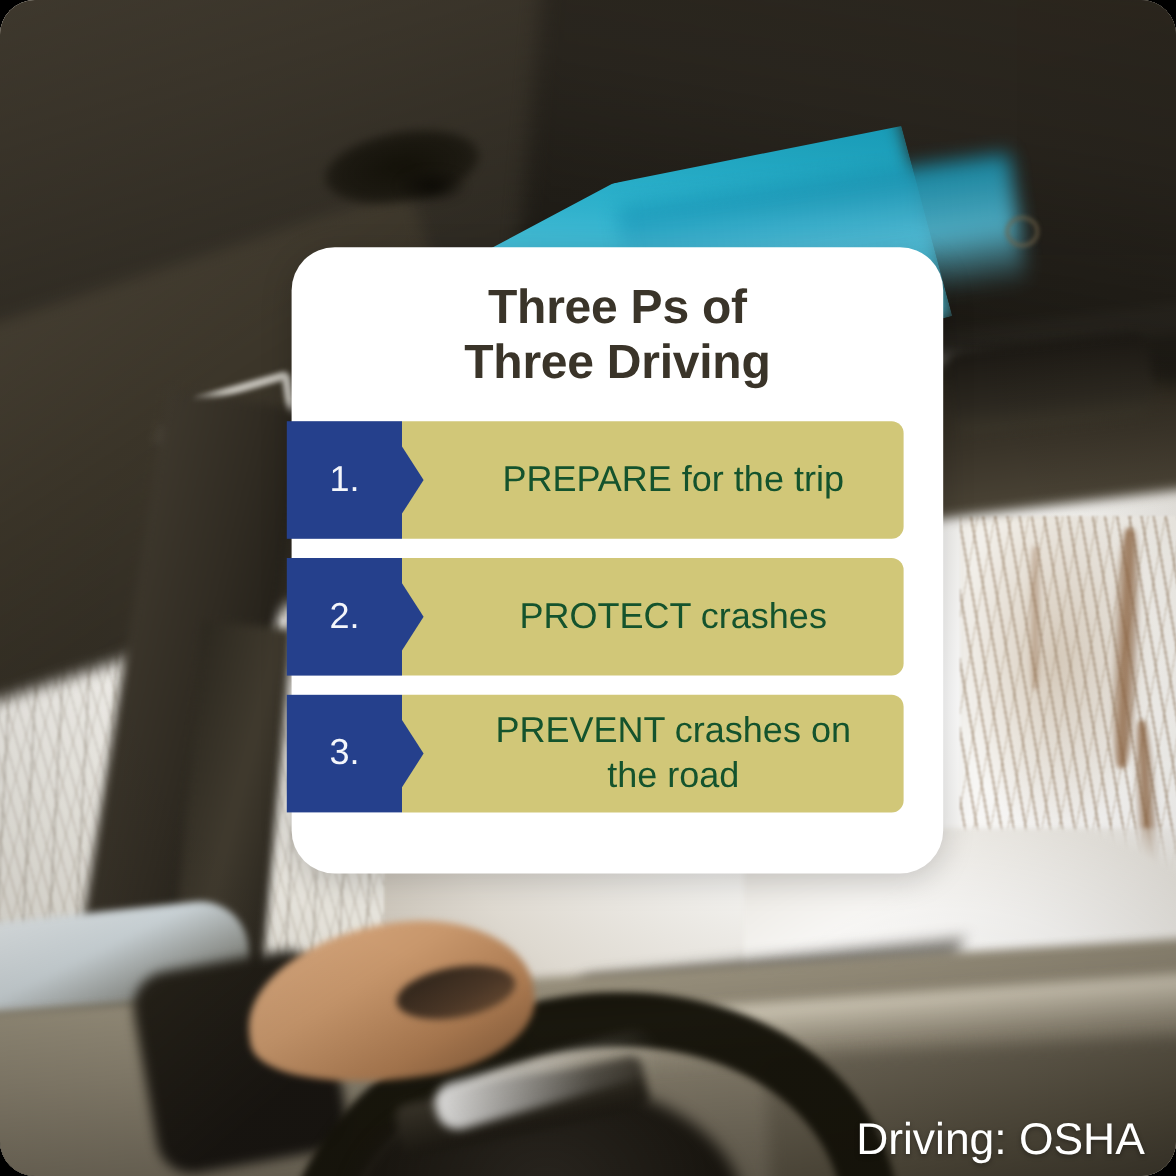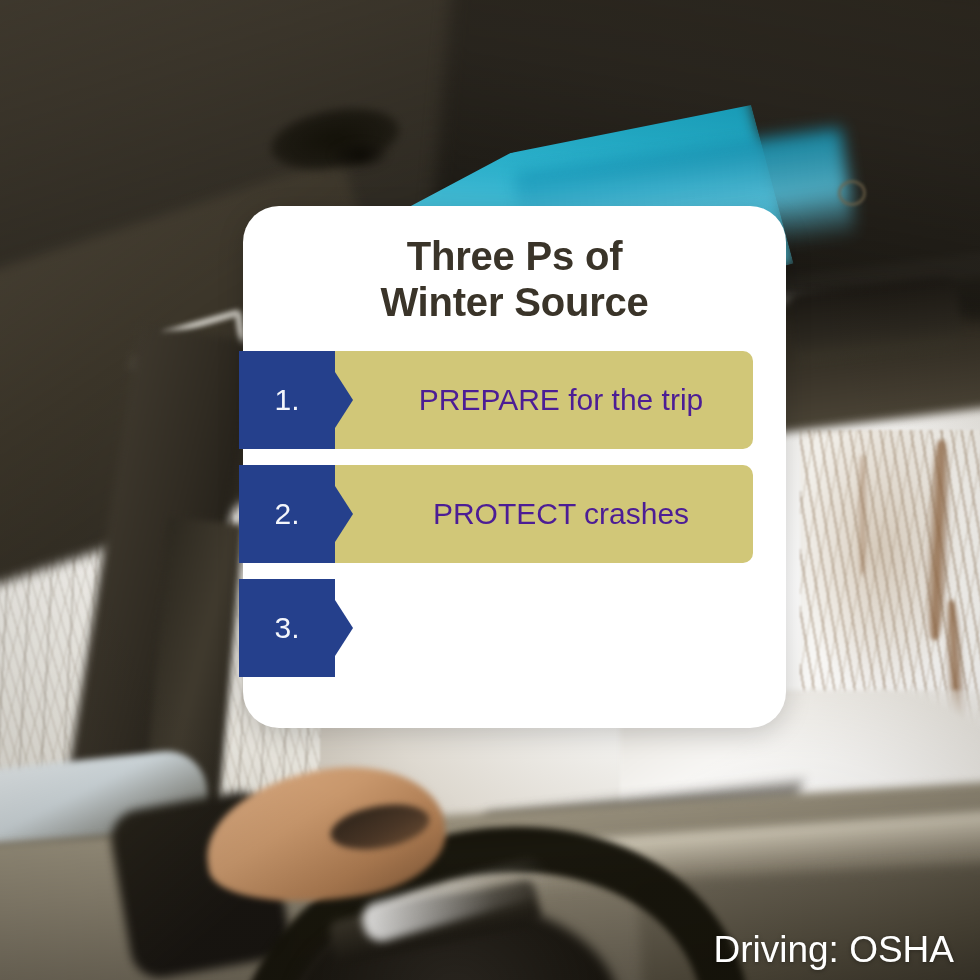--- a/index.html
+++ b/index.html
@@ -8,20 +8,21 @@
     background: #000;
   }
 
   #stage {
     position: relative;
     width: 980px;
     height: 980px;
     overflow: hidden;
     font-family: "Liberation Sans", sans-serif;
     background: #6b6354;
+    border-radius: 29px;
   }
 
   
   .photo { position: absolute; inset: 0; overflow: hidden; }
 
   
   .bg-sky {
     position: absolute;
     left: 0; top: 0; right: 0; bottom: 0;
     background:
@@ -368,21 +369,21 @@
 
   .step-body {
     flex: 1 1 auto;
     background: #d1c778;
     border-radius: 0 10px 10px 0;
     display: flex;
     align-items: center;
     justify-content: center;
     padding: 0 26px 0 60px;
     text-align: center;
-    color: #4c1d95;
+    color: #14532d;
     font-size: 30px;
     line-height: 1.26;
   }
 
   
   .source {
     position: absolute;
     right: 26px;
     bottom: 12px;
     color: #ffffff;
@@ -436,21 +437,21 @@
     <div class="hand"></div>
     <div class="thumb"></div>
 
     <div class="grade"></div>
   </div>
 
   <div class="card">
 
     <h1 class="card-title">
       <span class="t-line">Three Ps of</span>
-      <span class="t-line">Winter Source</span>
+      <span class="t-line">Three Driving</span>
     </h1>
 
     <div class="steps">
 
       <div class="step">
         <div class="step-num">
           <span>1.</span>
         </div>
         <div class="step-body">
           <span>PREPARE for the trip</span>
@@ -463,20 +464,23 @@
         </div>
         <div class="step-body">
           <span>PROTECT crashes</span>
         </div>
       </div>
 
       <div class="step">
         <div class="step-num">
           <span>3.</span>
         </div>
+        <div class="step-body">
+          <span>PREVENT crashes on the road</span>
+        </div>
       </div>
 
     </div>
   </div>
 
   <div class="source">Driving: OSHA</div>
 
 </div>
 
 </body></html>

